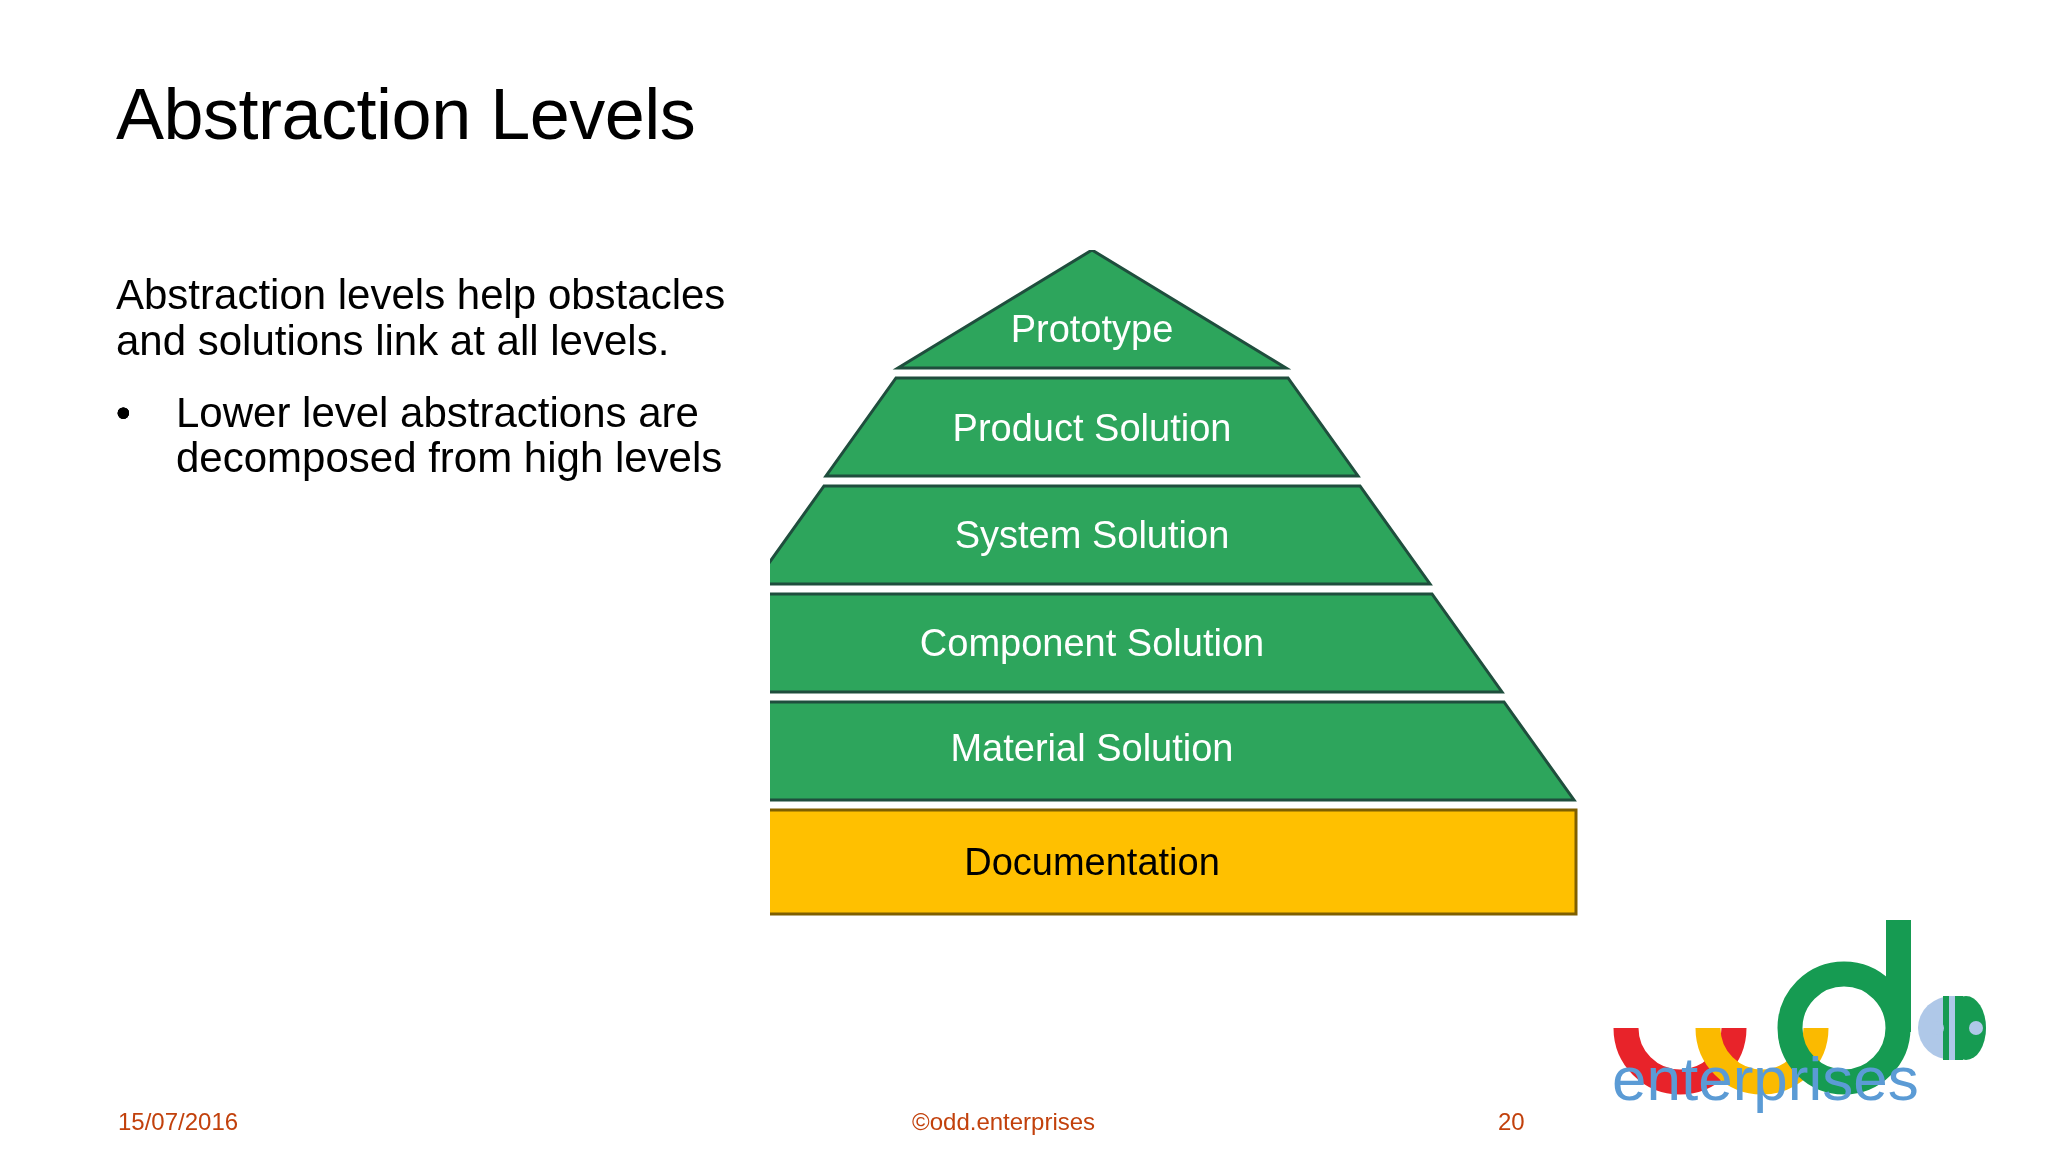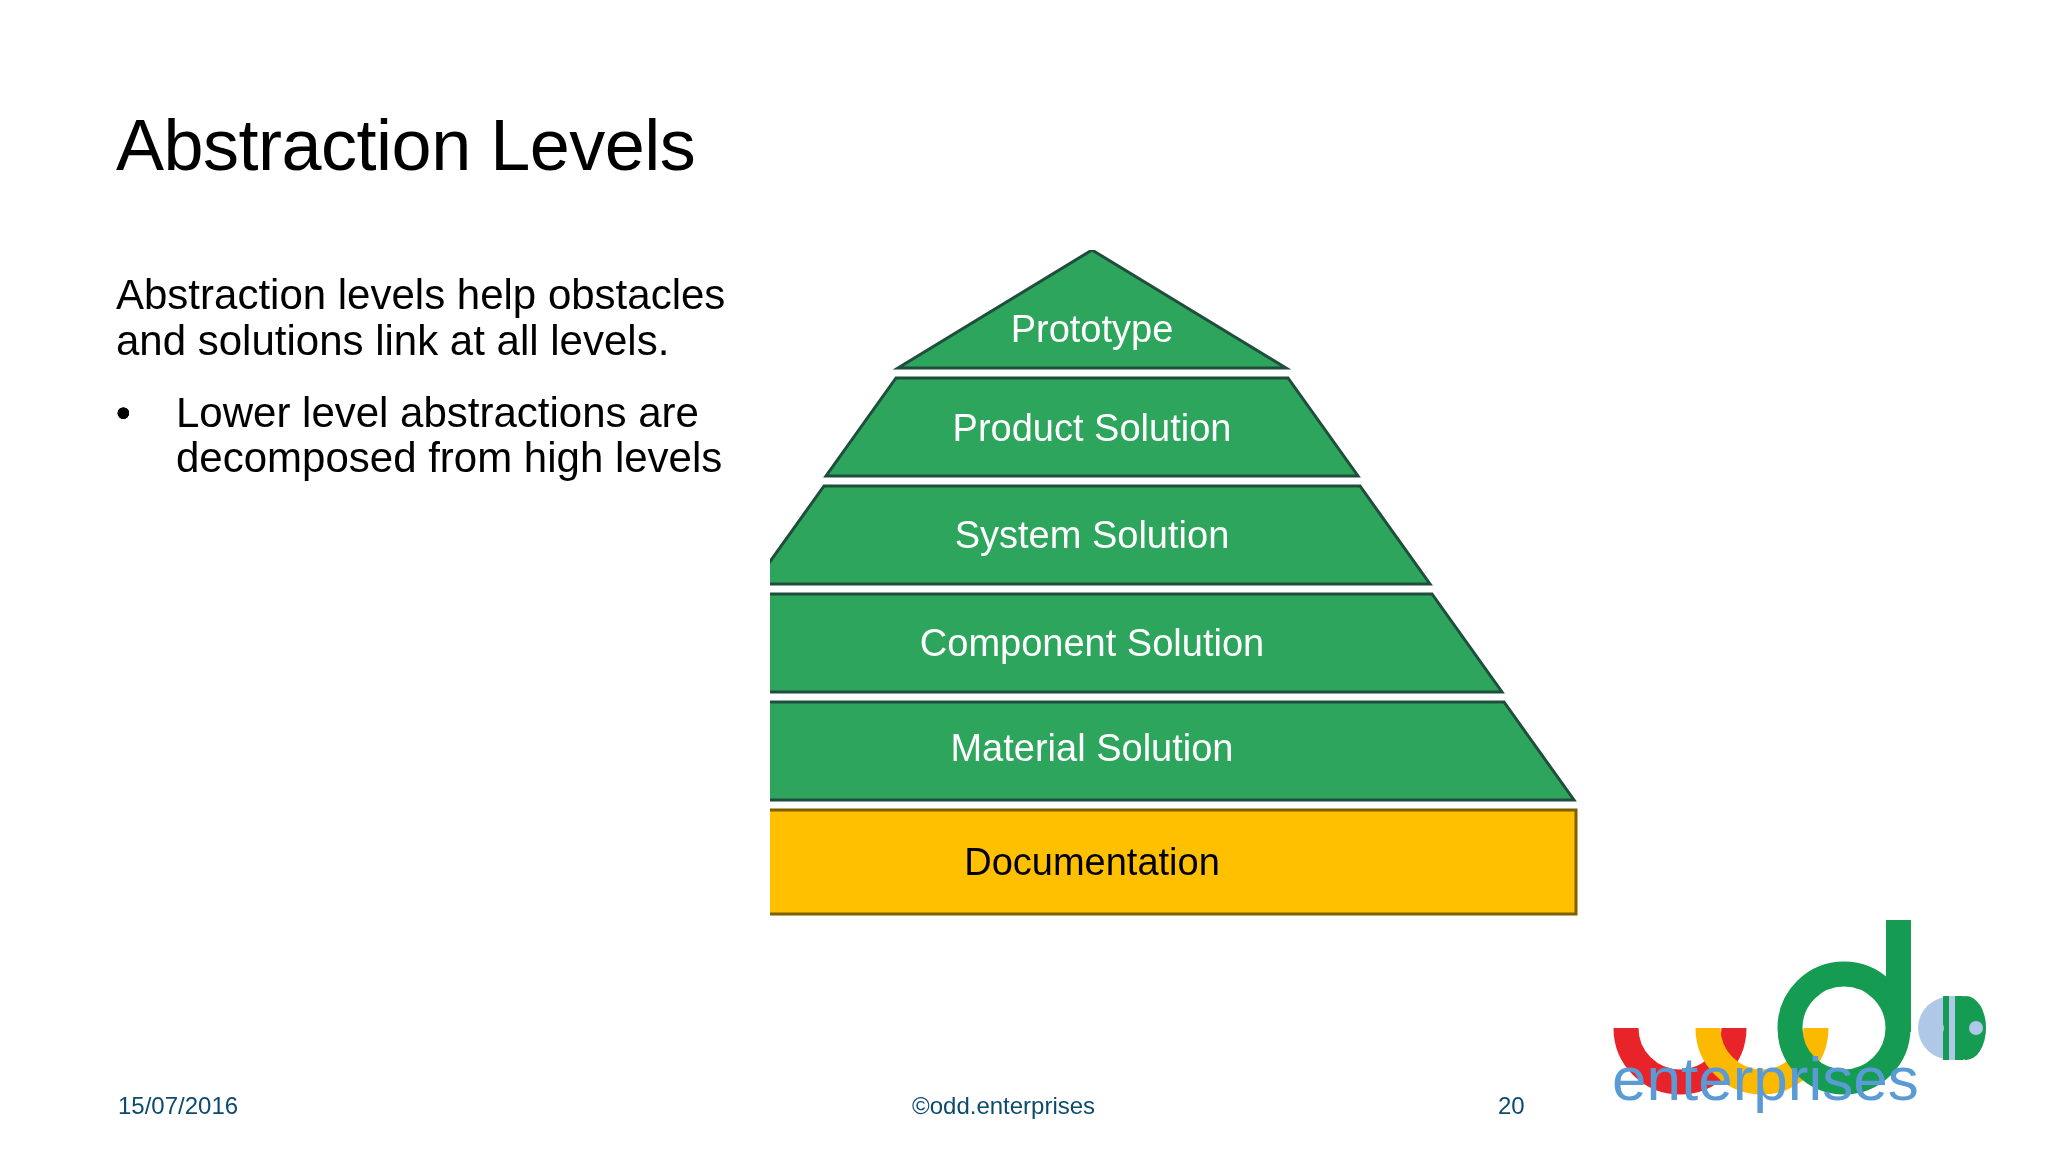--- a/index.html
+++ b/index.html
@@ -20,21 +20,20 @@
   #slide-title {
     position: absolute;
     left: 116px;
     top: 78px;
     font-size: 72px;
     font-weight: 400;
     line-height: 1.0;
     letter-spacing: -0.5px;
     color: #000000;
     white-space: nowrap;
-    margin-top: 31px;
   }
 
   
   #body-column {
     position: absolute;
     left: 116px;
     top: 272px;
     width: 670px;
   }
   .intro-paragraph {
@@ -83,22 +82,23 @@
     dominant-baseline: middle;
   }
   .layer-label-dark {
     fill: #000000;
   }
 
   
   .footer-text {
     position: absolute;
     font-size: 24px;
-    color: #0c4a6e;
-    font-family: "Liberation Sans", sans-serif;
+    color: #c2410c;
+    font-family: "Liberation Sans", sans-serif;
+    margin-top: 16px;
   }
   #footer-date  { left: 118px;  top: 1092px; }
   #footer-copy  { left: 912px;  top: 1092px; }
   #footer-page  { left: 1498px; top: 1092px; text-align: center; }
 
   
   #brand-logo {
     position: absolute;
     left: 1604px;
     top: 912px;

